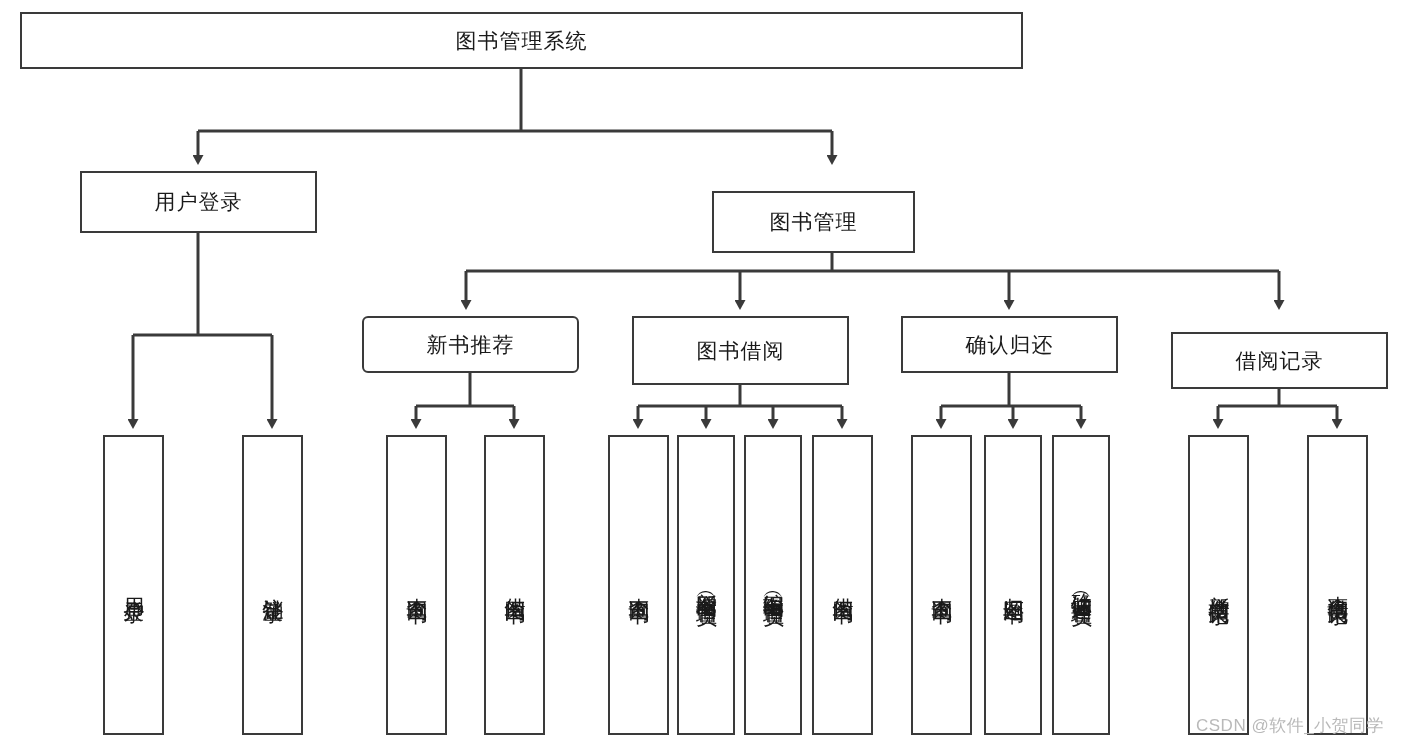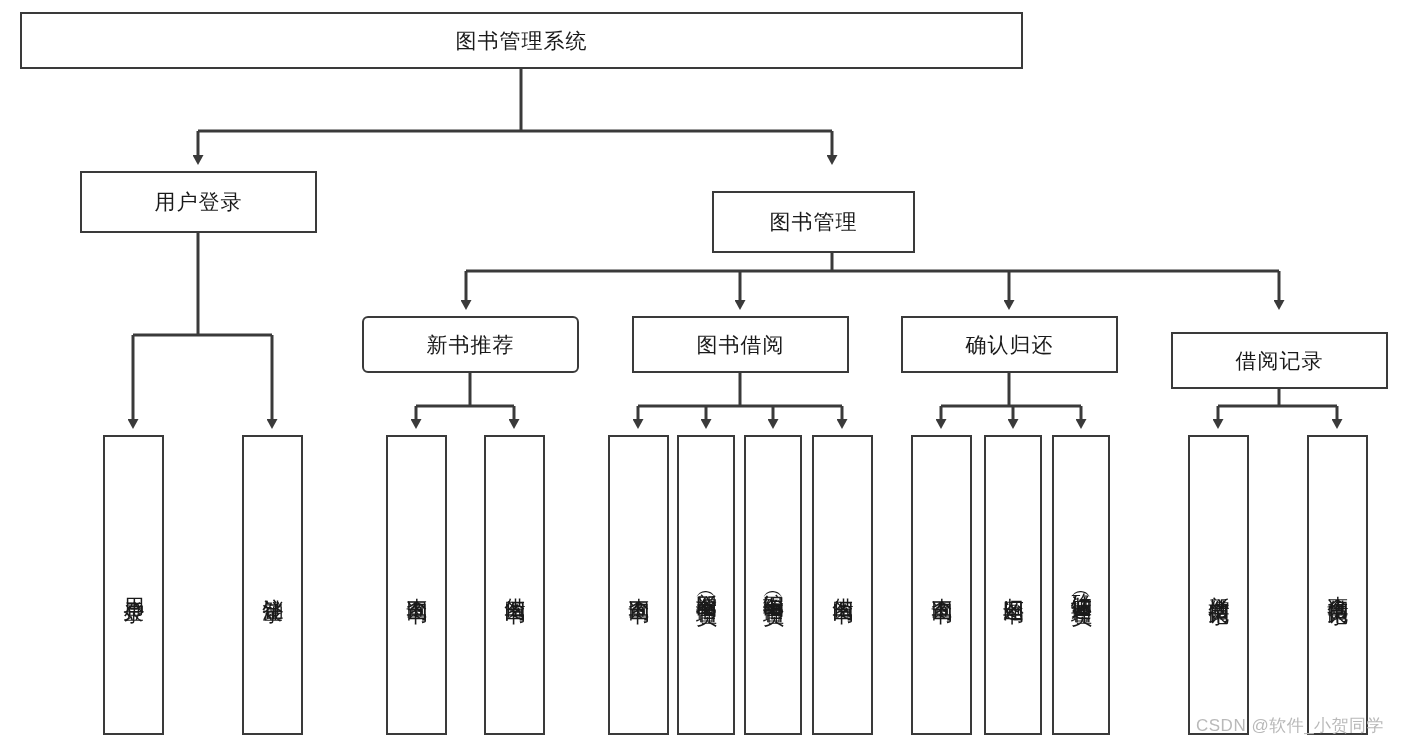--- a/index.html
+++ b/index.html
@@ -121,21 +121,21 @@
   <div class="node h" style="left:80px; top:171px; width:237px; height:62px;">
     <span>用户登录</span>
   </div>
   <div class="node h" style="left:712px; top:171px; width:203px; height:62px;margin-top:20px;">
     <span>图书管理</span>
   </div>
 
   <div class="node h" style="left:362px; top:316px; width:217px; height:57px;border-radius:6px;">
     <span>新书推荐</span>
   </div>
-  <div class="node h" style="left:632px; top:316px; width:217px; height:57px;">
+  <div class="node h" style="left:632px; top:316px; width:217px; height:69px;">
     <span>图书借阅</span>
   </div>
   <div class="node h" style="left:901px; top:316px; width:217px; height:57px;">
     <span>确认归还</span>
   </div>
   <div class="node h" style="left:1171px; top:332px; width:217px; height:57px;">
     <span>借阅记录</span>
   </div>
 
   <div class="node v" style="left:103px; top:435px; width:61px; height:300px;">

